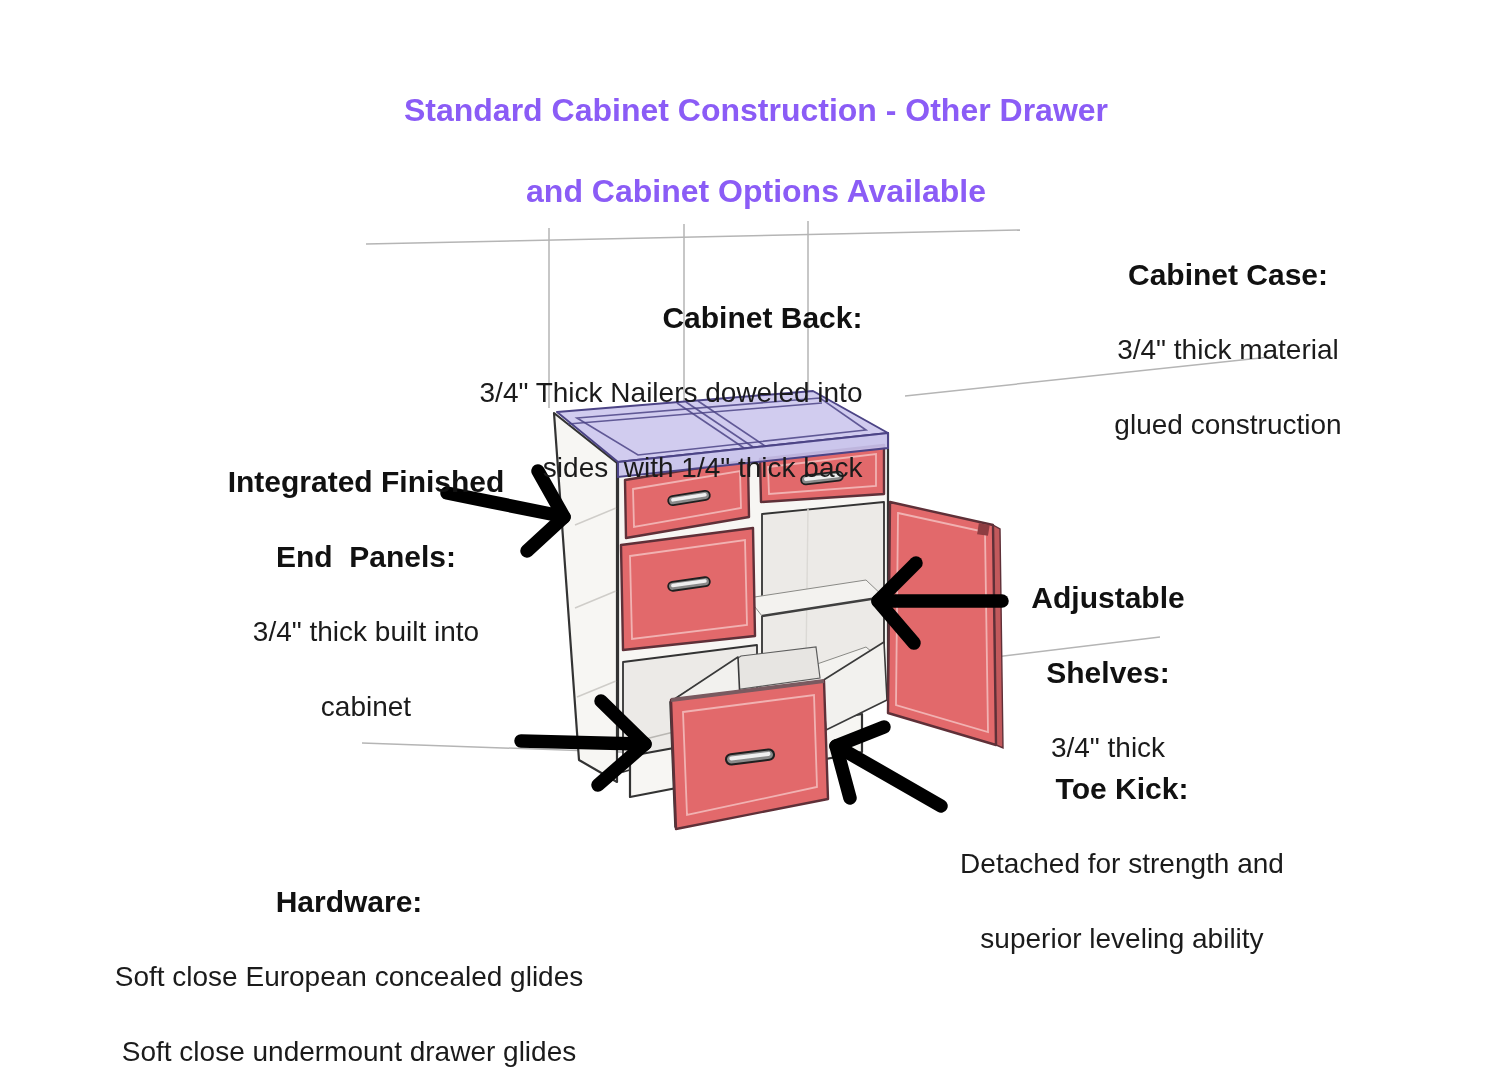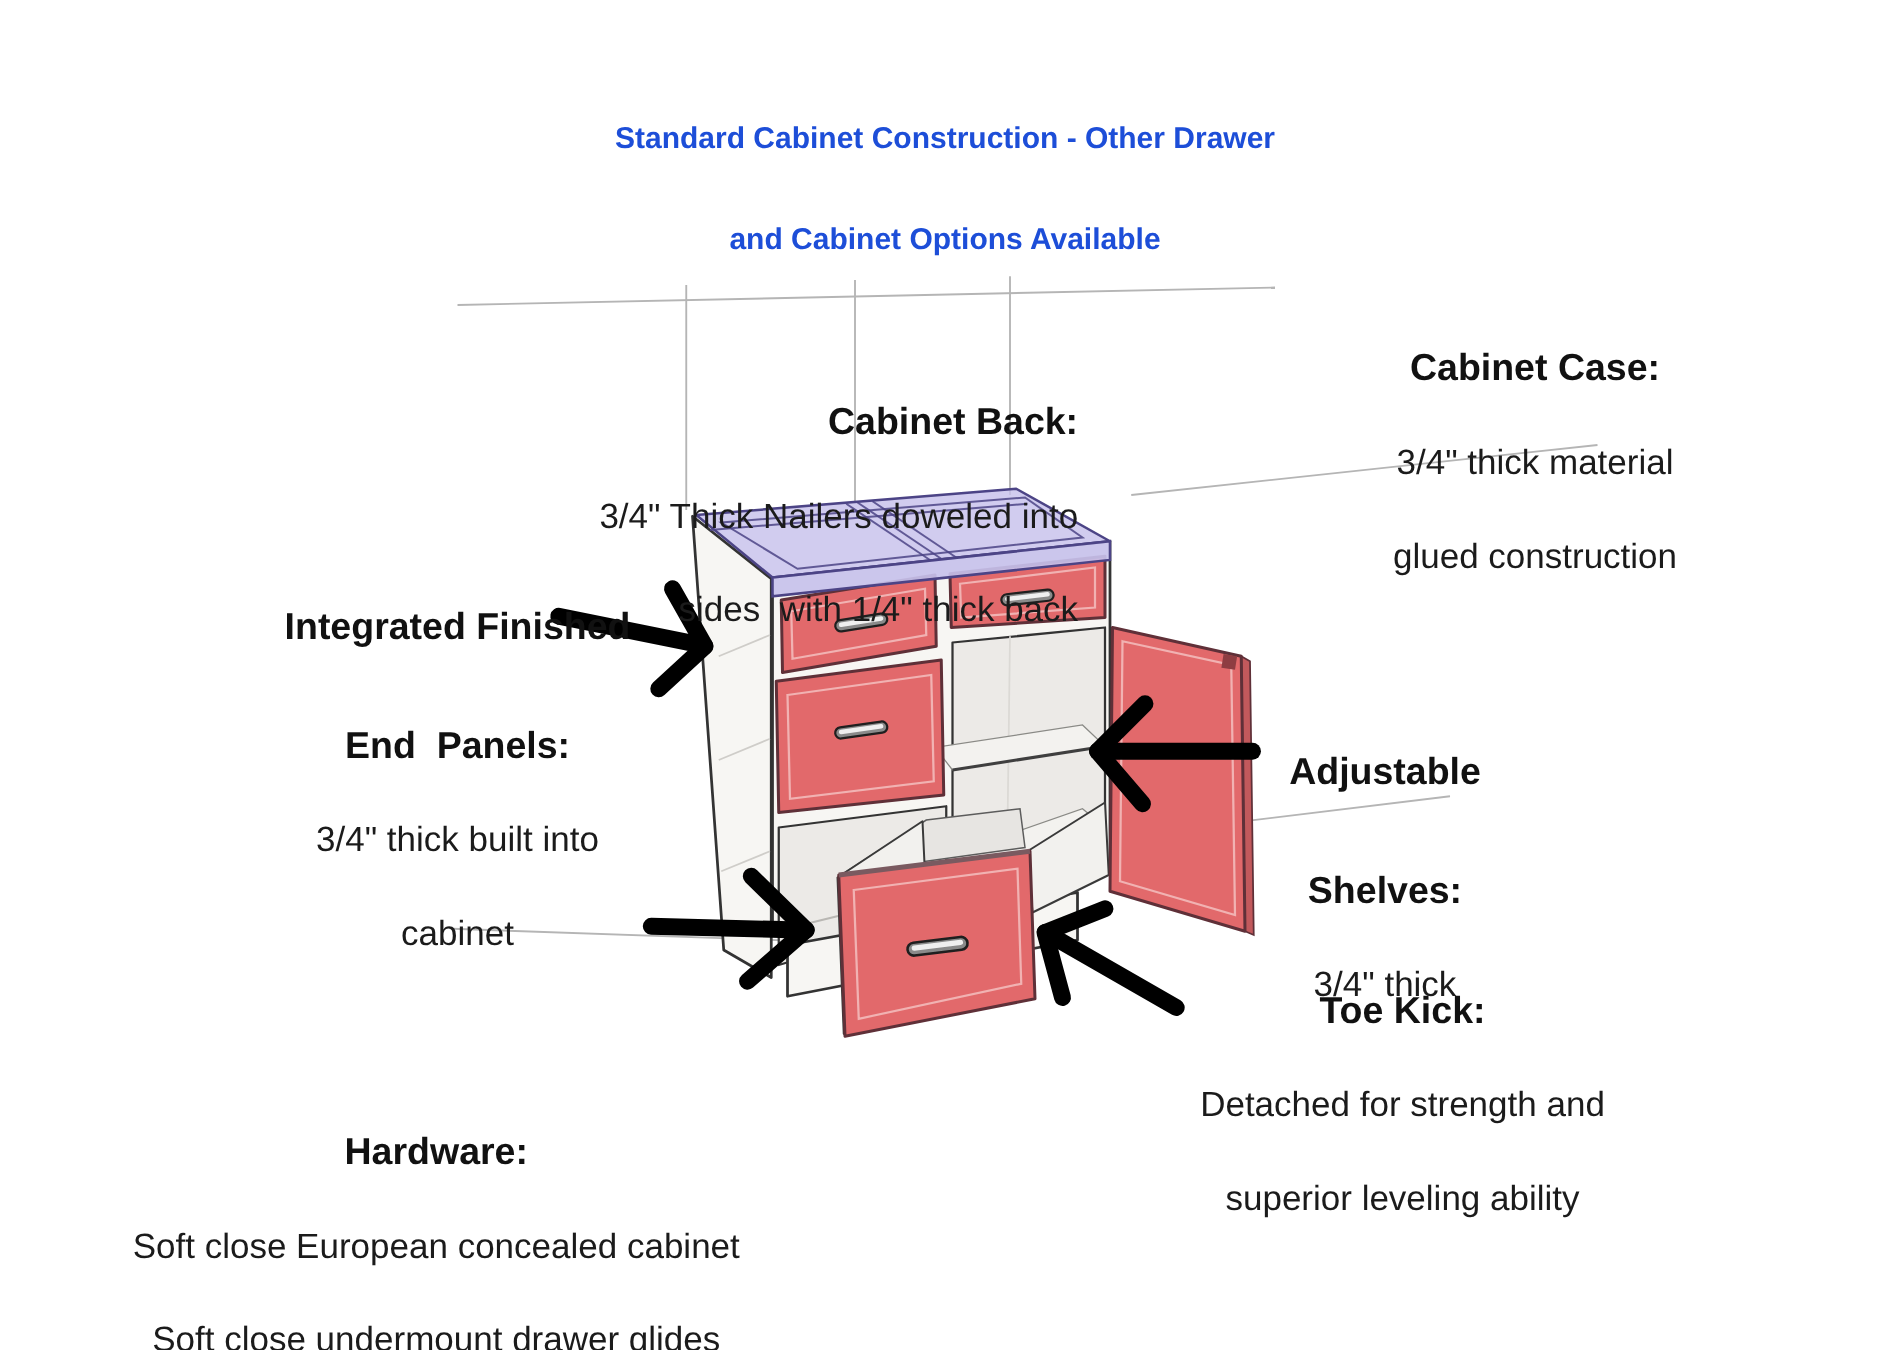--- a/index.html
+++ b/index.html
@@ -7,26 +7,26 @@
     position:relative;
     width:1512px;height:1080px;
     background:#ffffff;
     font-family:"Liberation Sans", sans-serif;
     color:var(--text,#1b1b1b);
     overflow:hidden;
   }
   .diagram-svg{position:absolute;left:0;top:0;width:1512px;height:1080px;}
 
   .label{position:absolute;transform:translateX(-50%);text-align:center;white-space:pre;}
-  .label .h{font-weight:700;font-size:30px;line-height:39px;color:#111;margin-top:20px;}
+  .label .h{font-weight:700;font-size:30px;line-height:39px;color:#111;}
   .label .b{font-weight:400;font-size:28px;line-height:39px;color:#1b1b1b;}
 
   .title{position:absolute;left:756px;top:52px;transform:translateX(-50%);
          text-align:center;white-space:pre;}
-  .title .t{font-weight:700;font-size:24px;line-height:45px;color:#1d4ed8;}
+  .title .t{font-weight:700;font-size:32px;line-height:45px;color:#8b5cf6;}
 
   
   .guide{stroke:var(--guide,#b5b5b5);stroke-width:1.5;fill:none;}
   .case{fill:var(--case-white,#f7f6f3);stroke:var(--outline,#333);stroke-width:2.2;stroke-linejoin:round;}
   .opening{fill:var(--interior,#eceae7);stroke:var(--outline,#333);stroke-width:1.8;stroke-linejoin:round;}
   .shelfband{fill:#f3f2ef;stroke:#8a8a86;stroke-width:1;}
   .deckline{stroke:#3f3f3f;stroke-width:2.4;}
   .faintline{stroke:#cfcdc9;stroke-width:1.5;}
   .redface{fill:var(--red,#e2696b);stroke:var(--red-dark,#5f3038);stroke-width:2.4;stroke-linejoin:round;}
   .rededge{fill:#c2595c;stroke:var(--red-dark,#5f3038);stroke-width:1.4;}
@@ -189,17 +189,17 @@
 
 
   <div class="label" style="left:1122px;top:733px;">
     <div class="h">Toe Kick:</div>
     <div class="b">Detached for strength and</div>
     <div class="b">superior leveling ability</div>
   </div>
 
   <div class="label" style="left:349px;top:846px;">
     <div class="h">Hardware:</div>
-    <div class="b">Soft close European concealed cabinet</div>
+    <div class="b">Soft close European concealed glides</div>
     <div class="b">Soft close undermount drawer glides</div>
   </div>
 
 </div>
 
 </body></html>

